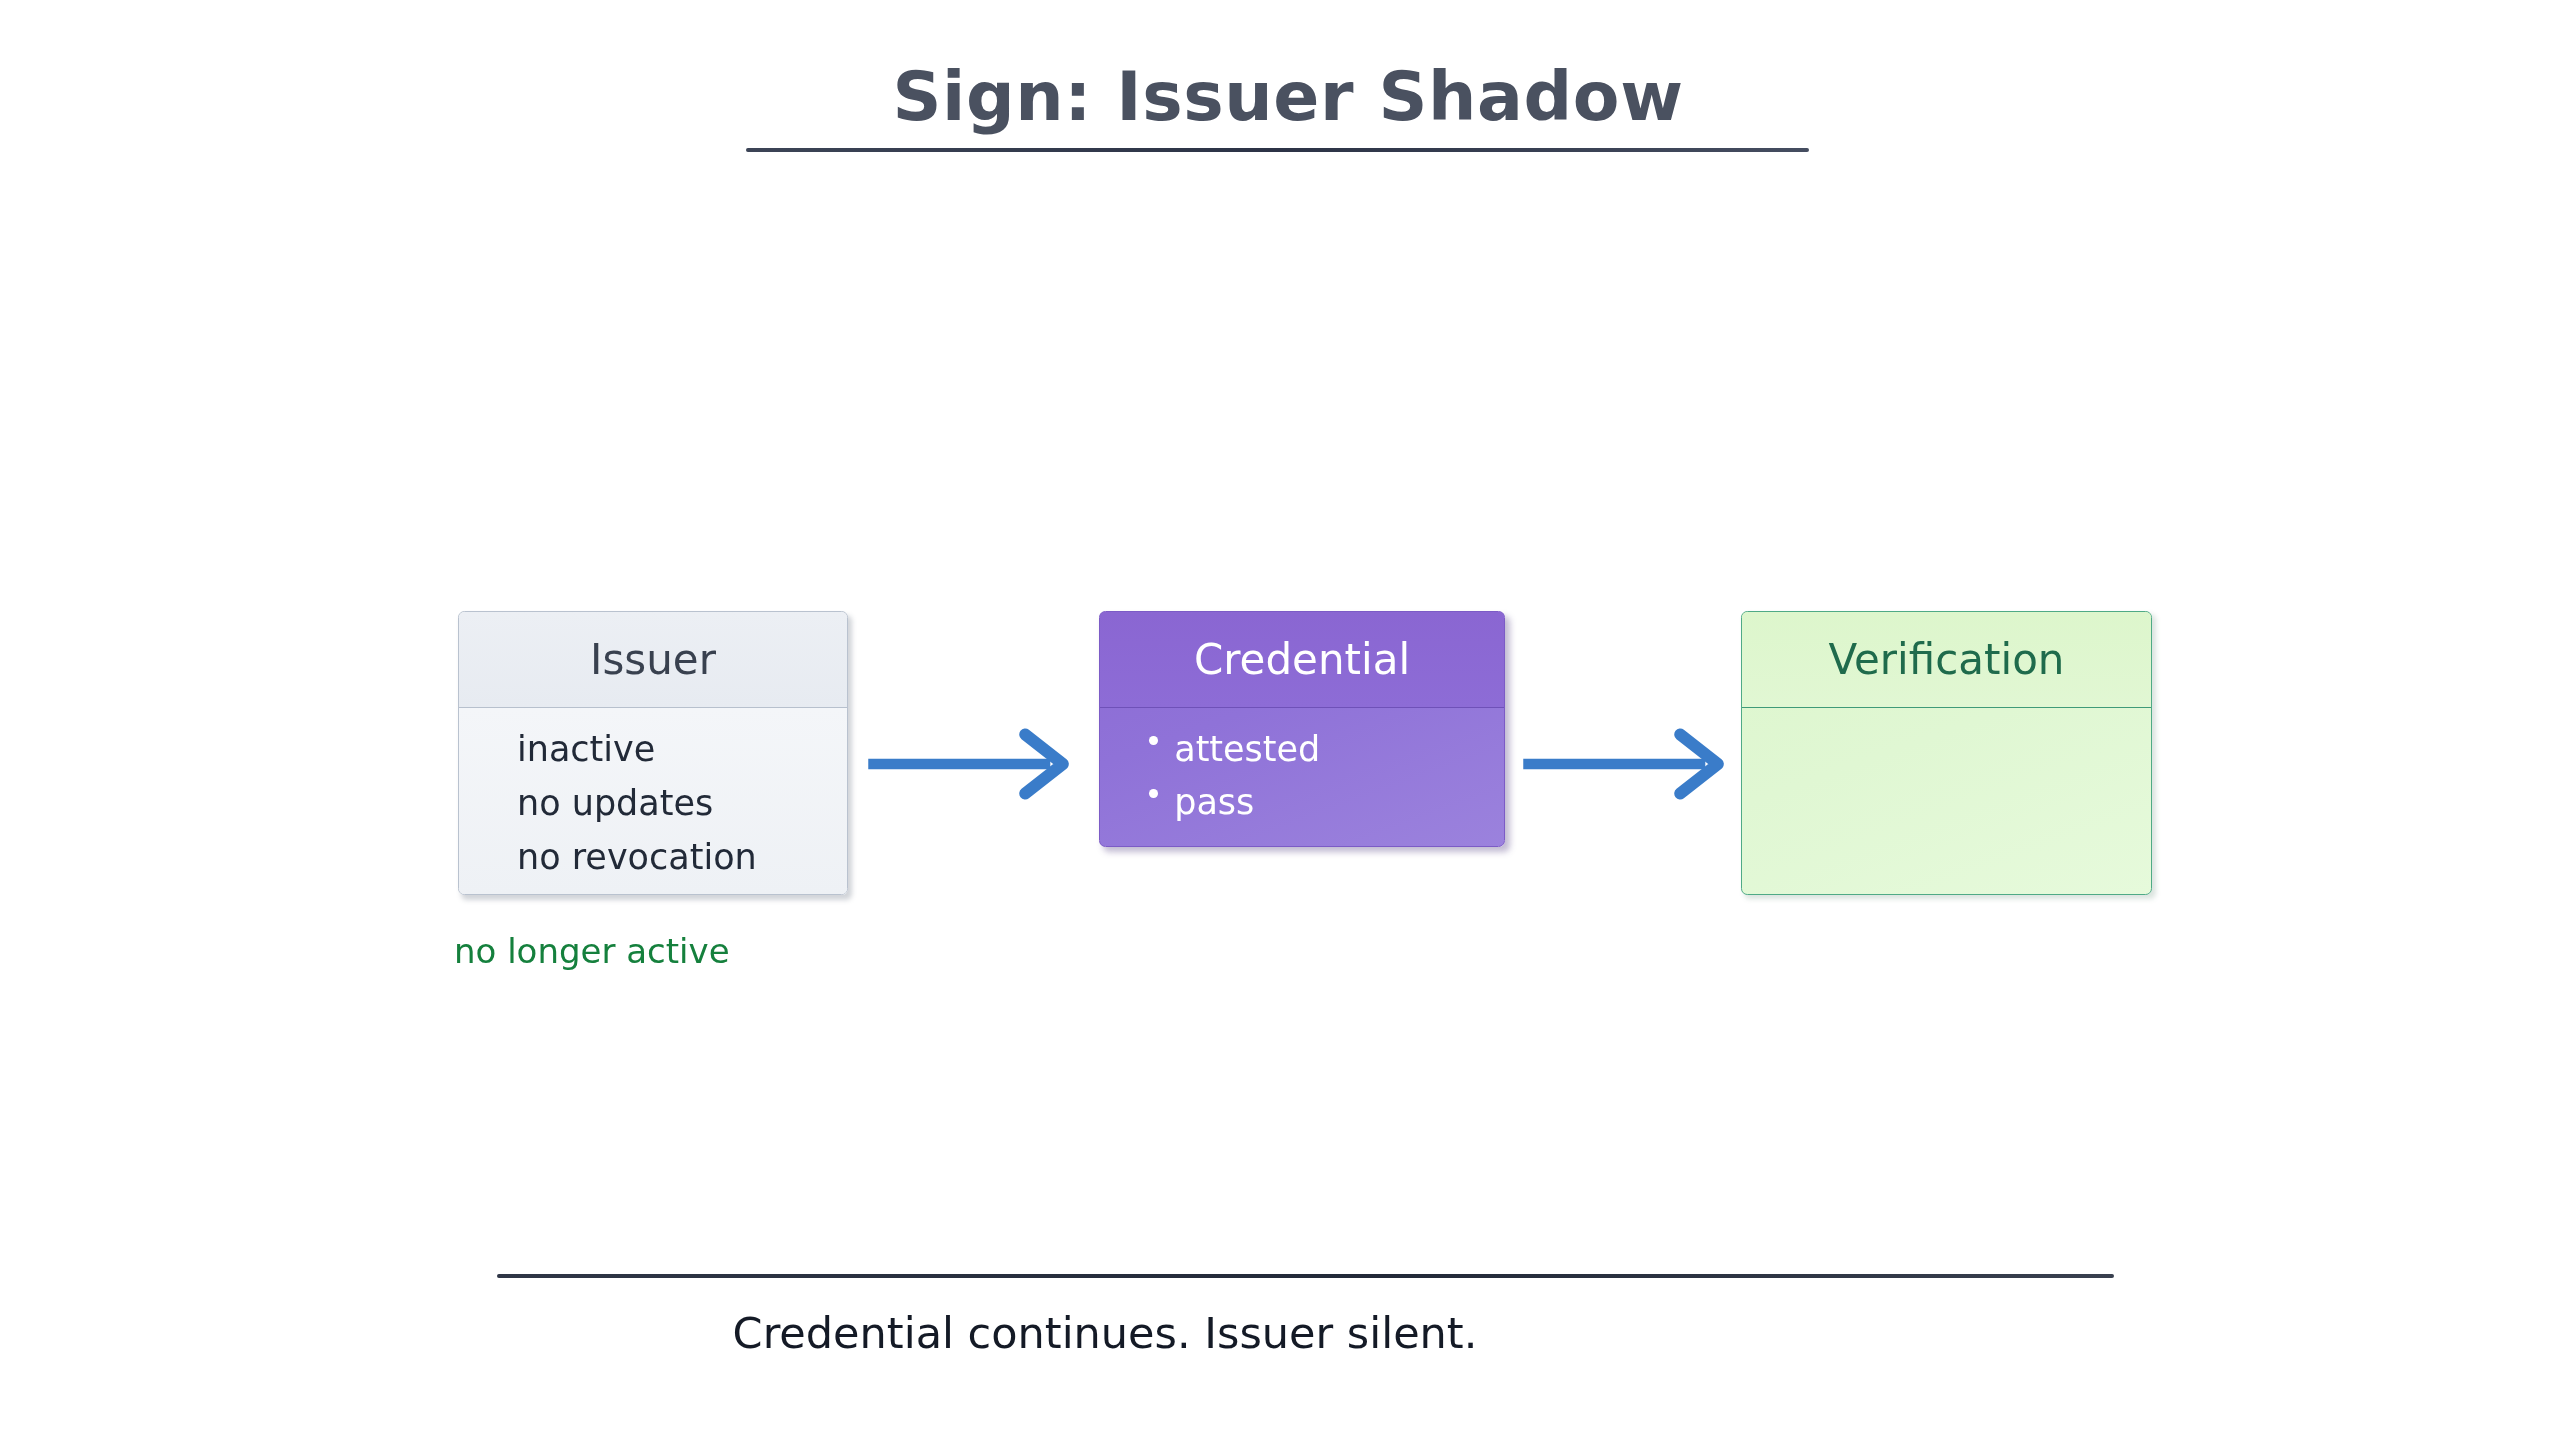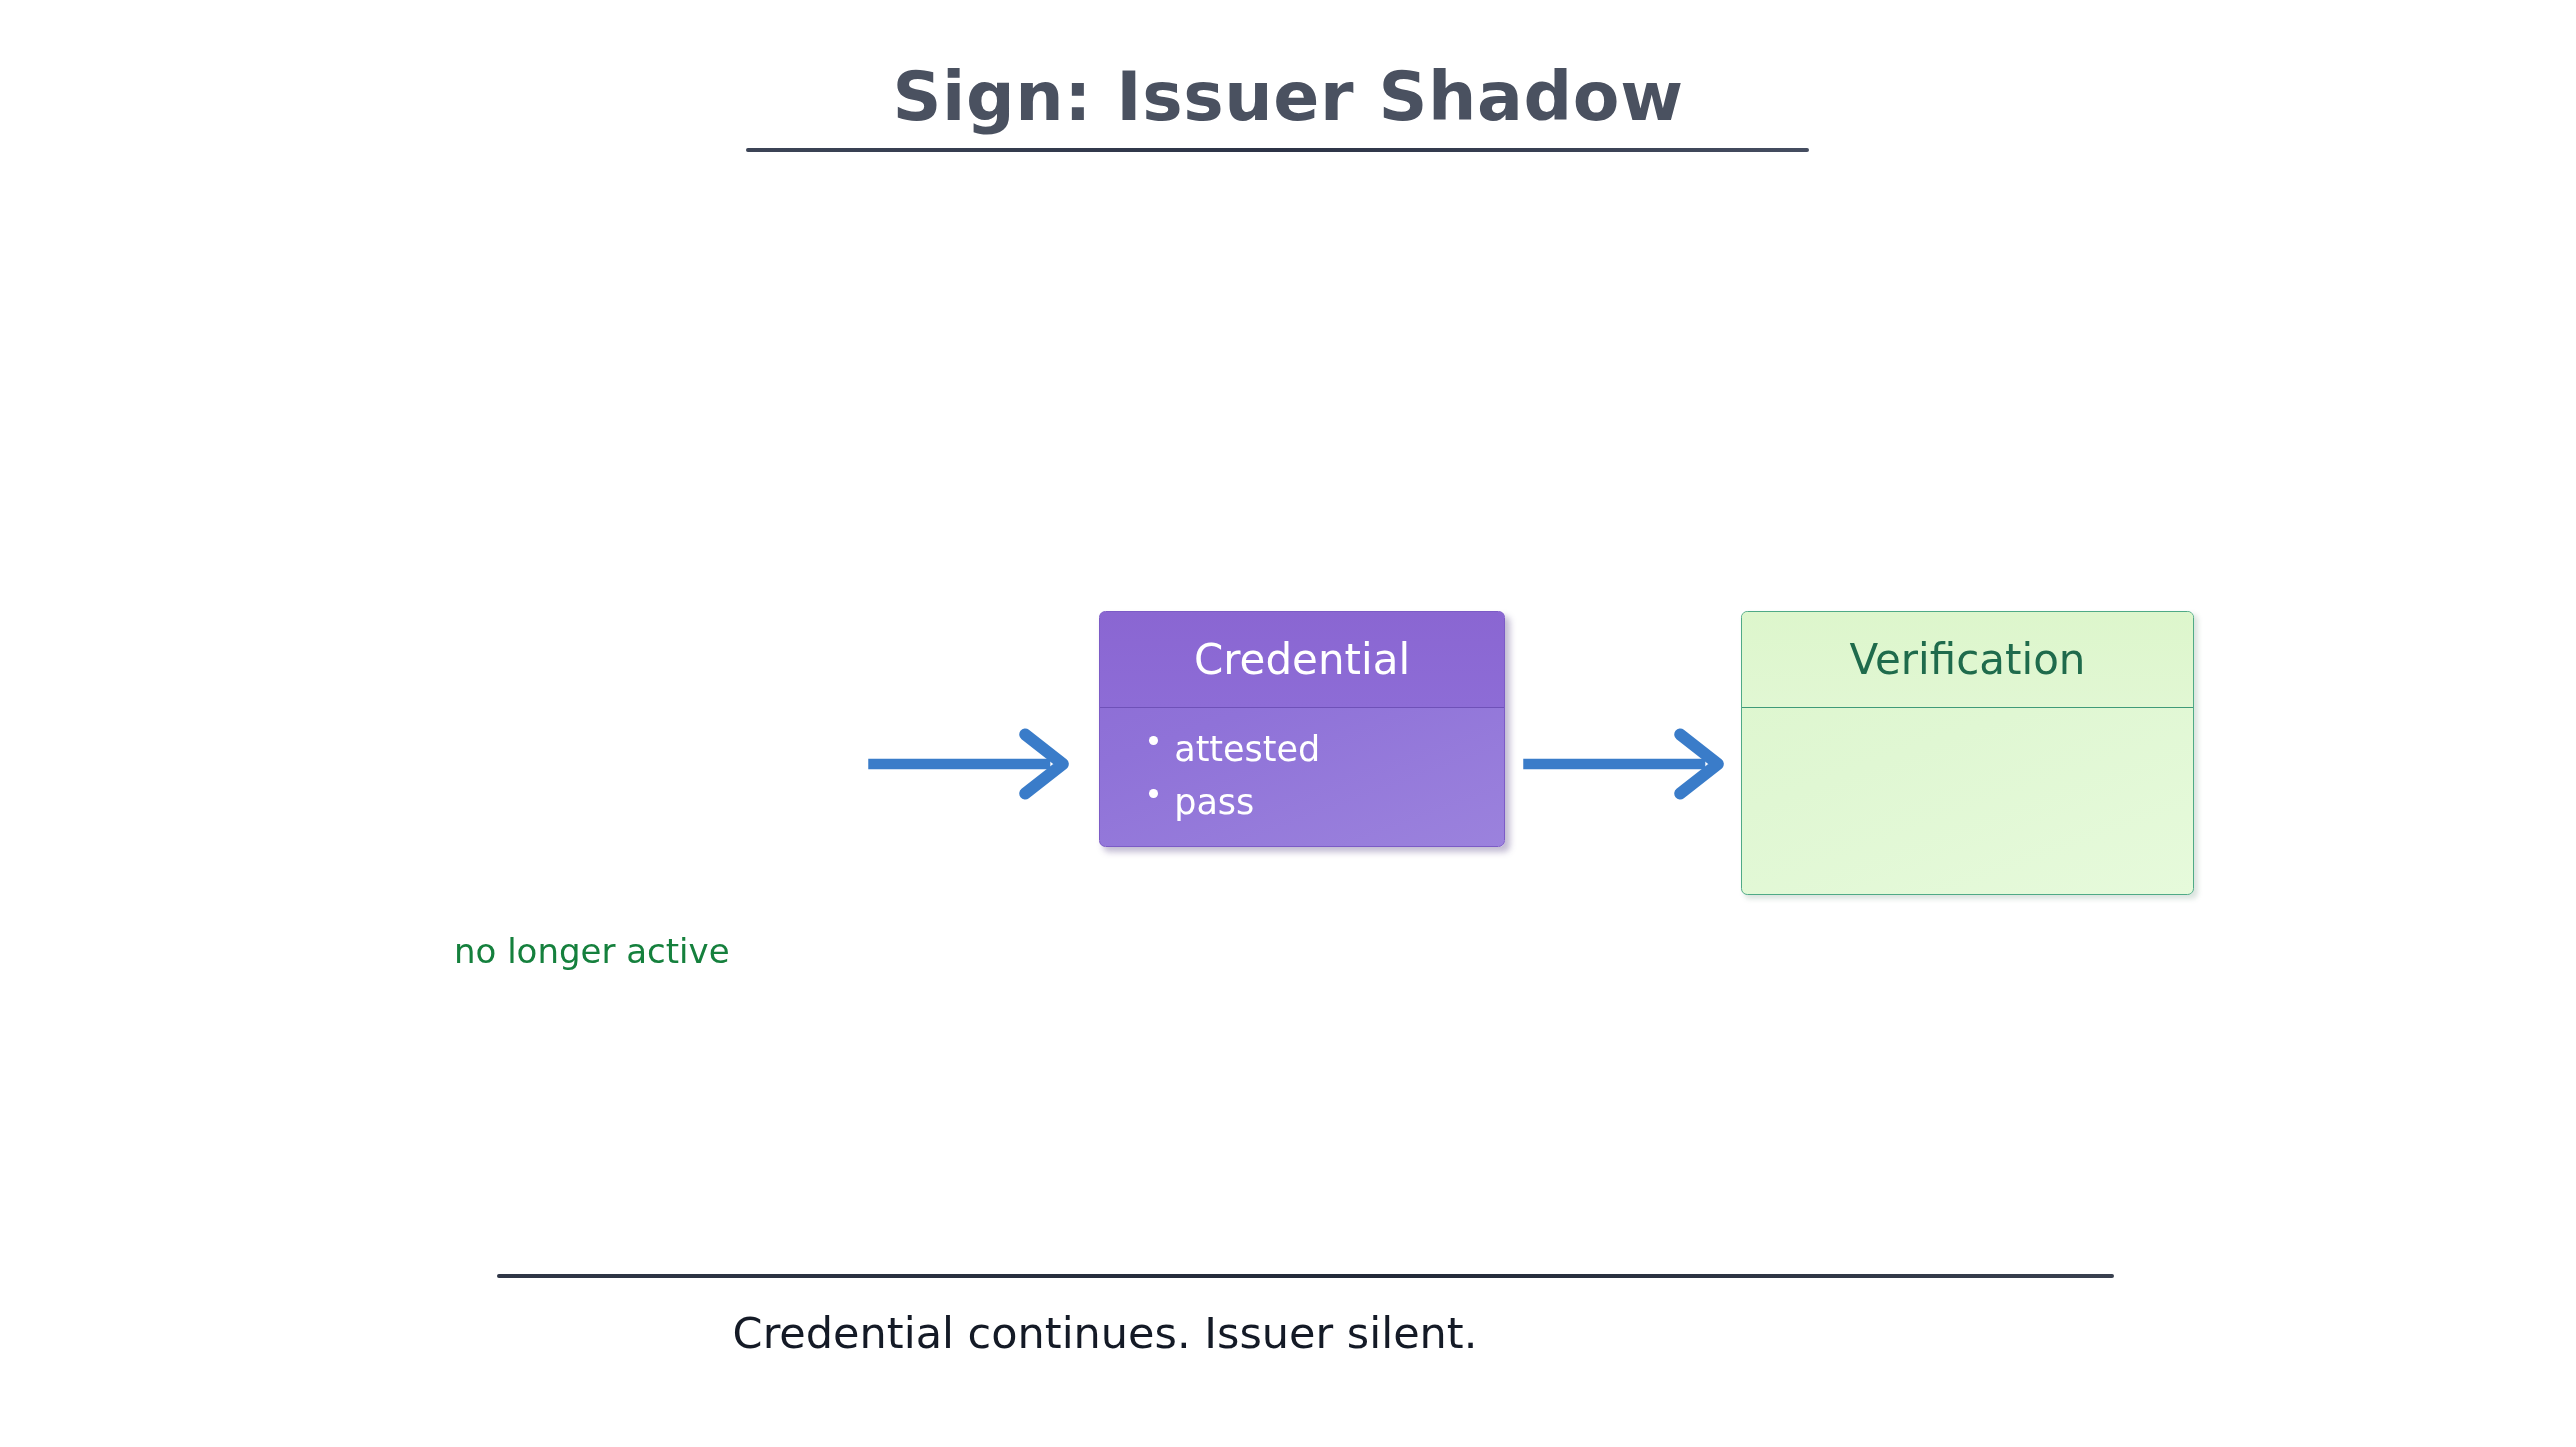--- a/index.html
+++ b/index.html
@@ -146,21 +146,21 @@
     flex: 0 0 auto;
     position: relative;
     top: -8.8px;
   }
   #node-credential .node-line { color: #ffffff; }
 
   
   #node-verification {
     left: 1741px;
     top: 611px;
-    width: 453px;
+    width: 411px;
     height: 284px;
     background: linear-gradient(160deg, #ddf6cd 0%, #e0f7d3 45%, #e6fadb 100%);
     border: 1.9px solid #4faa86;
     box-shadow: 3.1px 3.8px 5.7px rgba(90, 130, 110, 0.22);
   }
   #node-verification .node-header {
     height: 96px;
     background: linear-gradient(180deg, #ddf6cc 0%, #e1f7d3 100%);
     border-bottom: 1.9px solid #3f9a78;
   }
@@ -220,20 +220,30 @@
 </head>
 <body>
 
 <div id="canvas">
 
   <div id="title-block">
     <div id="page-title">Sign: Issuer Shadow</div>
   </div>
   <div id="title-rule"></div>
 
+  <div class="node" id="node-issuer">
+    <div class="node-header">
+      <span class="node-header-text">Issuer</span>
+    </div>
+    <div class="node-body">
+      <div class="node-line">inactive</div>
+      <div class="node-line">no updates</div>
+      <div class="node-line">no revocation</div>
+    </div>
+  </div>
   <div id="issuer-caption">no longer active</div>
 
   <svg class="arrow-svg" id="arrow-1" width="226" height="82" viewBox="0 0 360 130">
     <line x1="2" y1="65" x2="292" y2="65" stroke="#3a7cc9" stroke-width="17" stroke-linecap="butt"></line>
     <polyline points="252,18 312,65 252,112" fill="none" stroke="#3a7cc9" stroke-width="19" stroke-linecap="round" stroke-linejoin="round"></polyline>
   </svg>
 
   <div class="node" id="node-credential">
     <div class="node-header">
       <span class="node-header-text">Credential</span>

